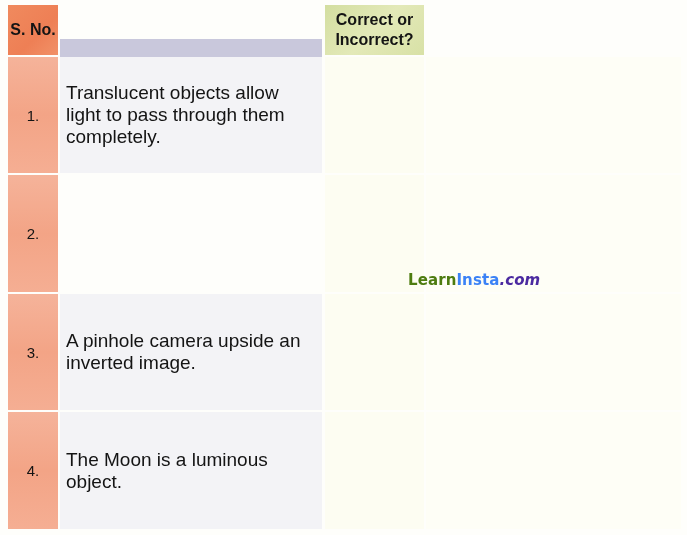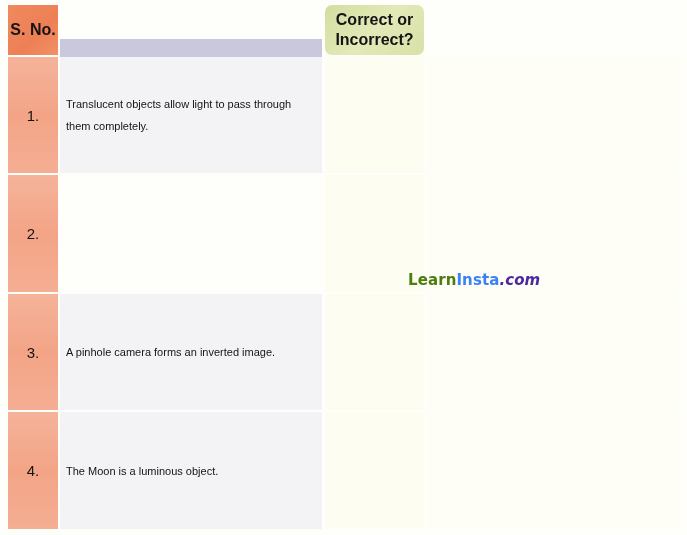--- a/index.html
+++ b/index.html
@@ -16,27 +16,27 @@
       position: absolute; box-sizing: border-box;
       display: flex; align-items: center;
       color: #141414;
     }
     .hdr { font-weight: bold; font-size: 16px; line-height: 20px; justify-content: center; text-align: center; }
     .h-sno { left: 0; top: 0; width: 50px; height: 50px;
       background: linear-gradient(135deg, #f08a5e 0%, #ee7f55 60%, #f19168 100%); }
     .h-stmt { left: 52px; top: 0; width: 262px; height: 50px;
       background: #c9c8dc; margin-top: 34px; }
     .h-ci { left: 317px; top: 0; width: 99px; height: 50px;
-      background: linear-gradient(135deg, #d3dea0 0%, #e3e9b8 50%, #d8e1a6 100%); border-radius: 7px; }
+      background: linear-gradient(135deg, #d3dea0 0%, #e3e9b8 50%, #d8e1a6 100%); }
     .h-rw { left: 418px; top: 0; width: 255px; height: 50px;
       background: linear-gradient(120deg, #f7c97a 0%, #fbdca0 35%, #f6c572 65%, #f9d18c 100%); }
 
     .sno { left: 0; width: 50px; justify-content: center; font-size: 15px;
       background: linear-gradient(180deg, #f5b39a 0%, #f3a486 50%, #f5ae93 100%); }
-    .stmt { left: 52px; width: 262px; font-size: 11px; line-height: 22px;
+    .stmt { left: 52px; width: 262px; font-size: 19px; line-height: 22px;
       padding-left: 6px; padding-right: 8px;
       background: #f3f3f6; }
     .ci { left: 317px; width: 99px; background: #fdfdf2; }
     .rw { left: 418px; width: 255px; background: #fefef6; }
 
     .r1 { top: 52px; height: 116px; }
     .r2 { top: 170px; height: 117px; }
     .r3 { top: 289px; height: 116px; }
     .r4 { top: 407px; height: 117px; }
 
@@ -60,21 +60,21 @@
   <div class="cell sno r1">1.</div>
   <div class="cell stmt r1">Translucent objects allow light to pass through them completely.</div>
   <div class="cell ci r1"></div>
   <div class="cell rw r1"></div>
 
   <div class="cell sno r2">2.</div>
   <div class="cell ci r2"></div>
   <div class="cell rw r2"></div>
 
   <div class="cell sno r3">3.</div>
-  <div class="cell stmt r3">A pinhole camera forms an inverted image.</div>
+  <div class="cell stmt r3">A pinhole camera upside an inverted image.</div>
   <div class="cell ci r3"></div>
   <div class="cell rw r3"></div>
 
   <div class="cell sno r4">4.</div>
   <div class="cell stmt r4">The Moon is a luminous object.</div>
   <div class="cell ci r4"></div>
   <div class="cell rw r4"></div>
 </div>
 
 <div class="watermark">

